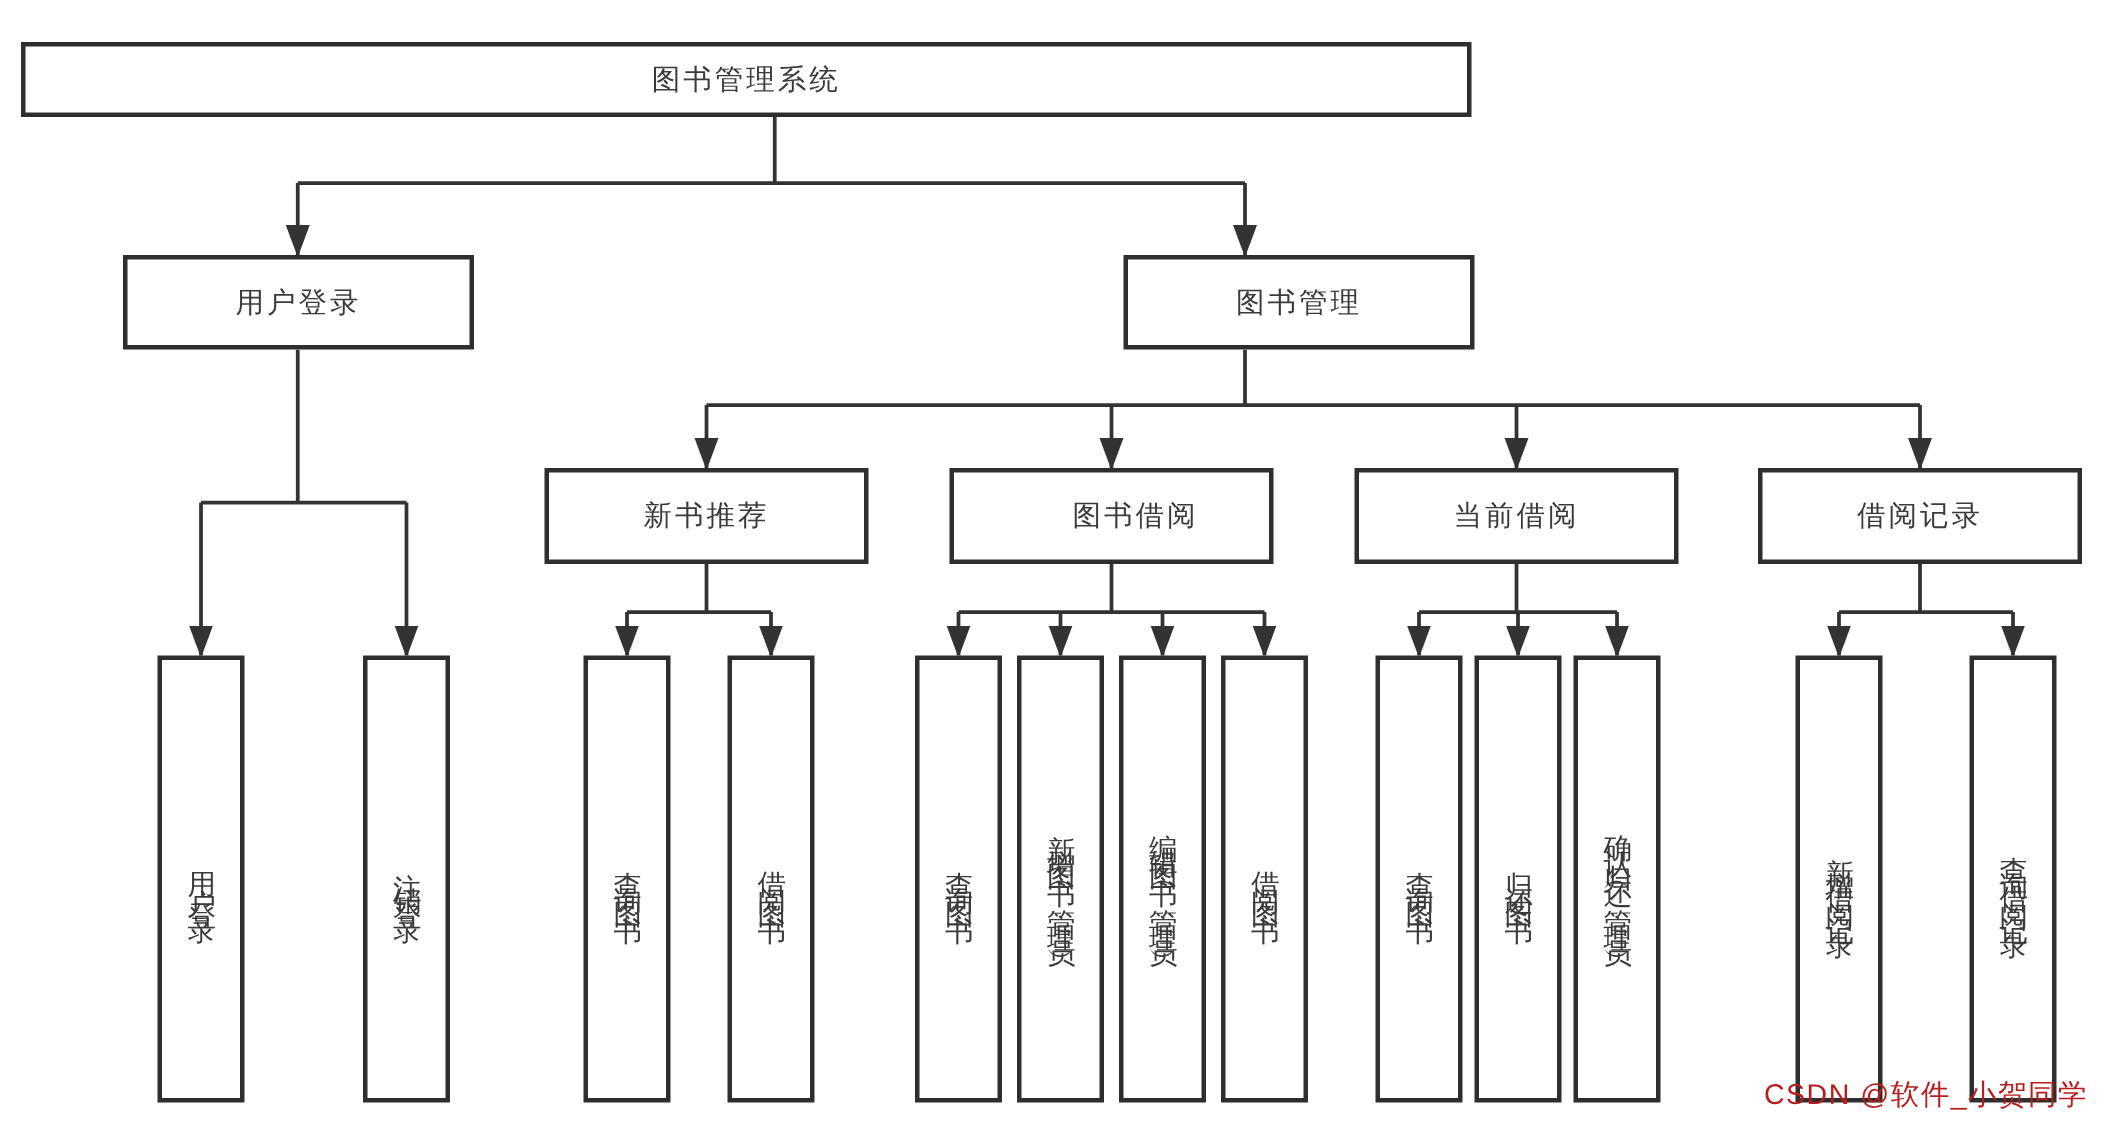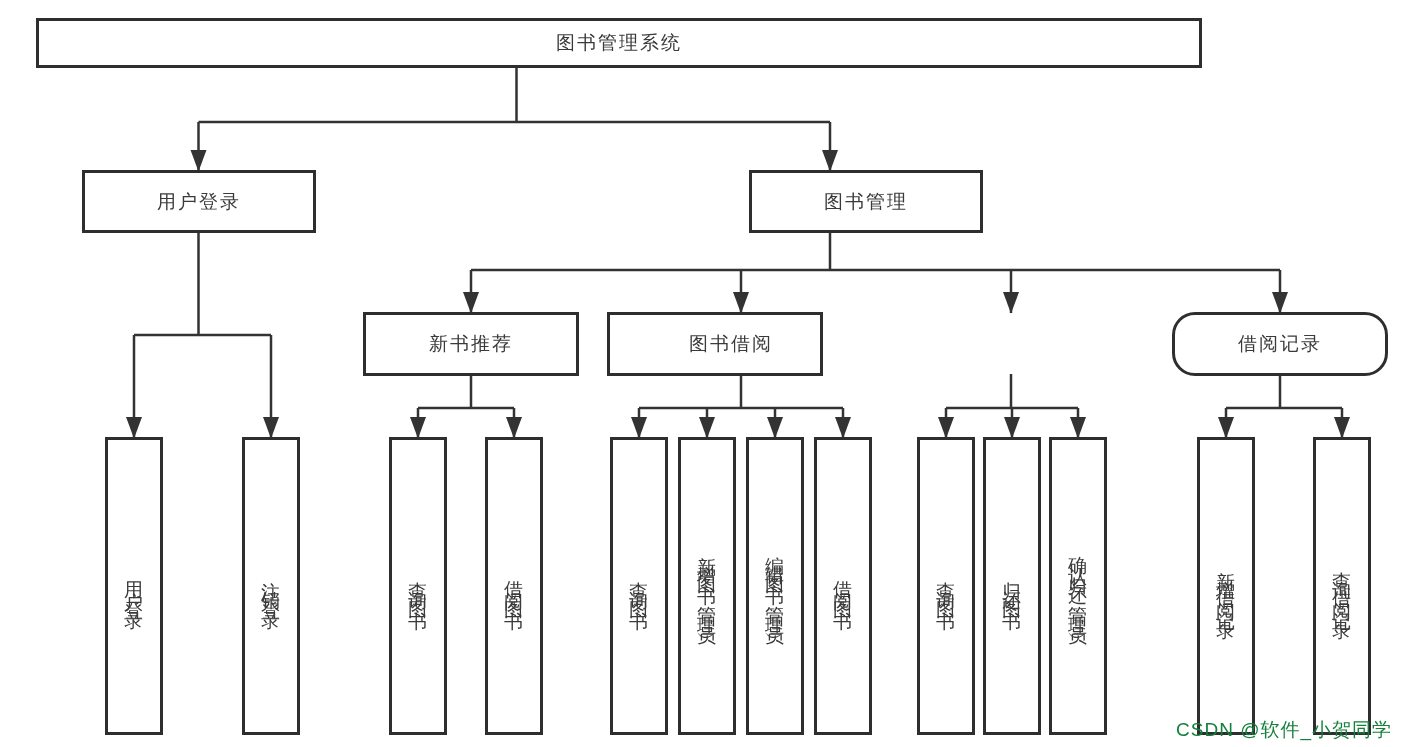--- a/index.html
+++ b/index.html
@@ -17,39 +17,39 @@
     background:#ffffff;
     border:3px solid #2e2e2e;
     display:flex;
     align-items:center;
     justify-content:center;
     color:#3a3a3a;
     font-size:19px;
     letter-spacing:2px;
     z-index:2;
   }
-  .node.lvl1{left:14px;top:18px;width:1166px;height:50px;margin-left:22px;}
+  .node.lvl1{left:14px;top:28px;width:967px;height:50px;}
   .node.lvl2{top:170px;width:234px;height:63px;}
   .node.lvl3{top:312px;width:216px;height:64px;}
   .node.leaf{top:437px;width:58px;height:298px;}
   .leaf .vtxt{
     writing-mode:vertical-rl;
     text-orientation:mixed;
     letter-spacing:10px;
     line-height:1;
     font-size:19px;
     white-space:nowrap;
   }
   .watermark{
     position:absolute;
     right:13px;
     bottom:4px;
     font-size:19px;
     letter-spacing:1px;
-    color:#15803d;
+    color:#b91c1c;
     z-index:6;
   }
 </style>
 </head>
 <body>
 
 <div id="stage">
 
   <svg id="connectors" width="1405" height="747" viewBox="0 0 1405 747" aria-hidden="true">
     <defs>
@@ -101,24 +101,27 @@
   <div class="node lvl2" style="left:82px;">
     <span>用户登录</span>
   </div>
   <div class="node lvl2" style="left:713px;margin-left:36px;">
     <span>图书管理</span>
   </div>
 
   <div class="node lvl3" style="left:363px;">
     <span>新书推荐</span>
   </div>
-  <div class="node lvl3" style="left:607px;padding-left:32px;">
+  <div class="node lvl3" style="left:633px;padding-left:32px;">
     <span>图书借阅</span>
   </div>
-  <div class="node lvl3" style="left:1172px;border-radius:23px;">
+  <div class="node lvl3" style="left:903px;">
+    <span>当前借阅</span>
+  </div>
+  <div class="node lvl3" style="left:1172px;">
     <span>借阅记录</span>
   </div>
 
   <div class="node leaf" style="left:105px;">
     <span class="vtxt">用户登录</span>
   </div>
   <div class="node leaf" style="left:242px;">
     <span class="vtxt">注销登录</span>
   </div>
 

